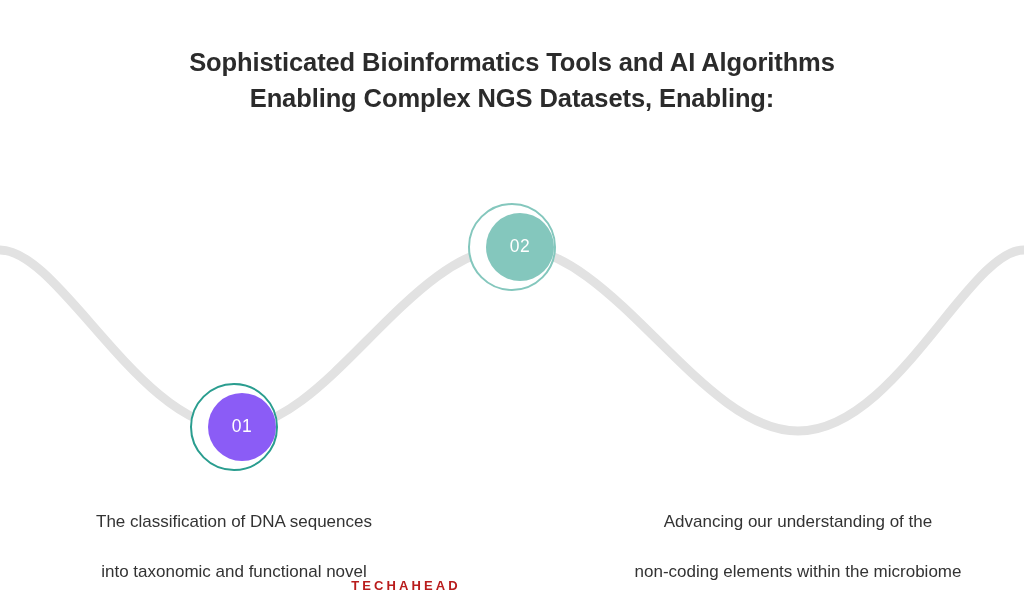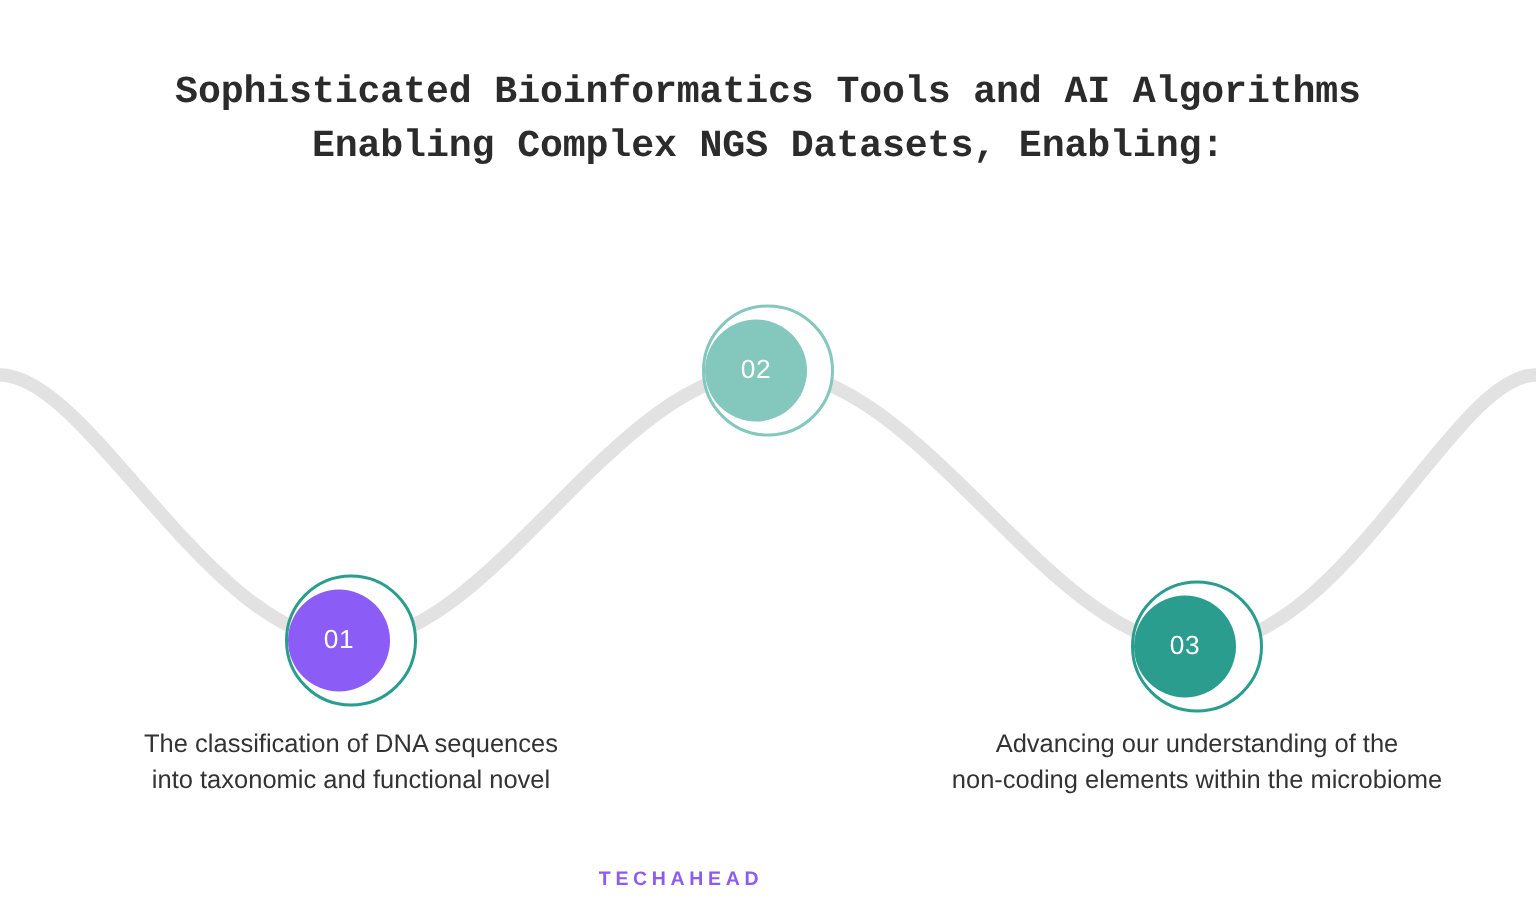--- a/index.html
+++ b/index.html
@@ -20,21 +20,20 @@
     background: #ffffff;
   }
 
   
   .title-block {
     position: absolute;
     top: 44px;
     left: 0;
     width: 1024px;
     text-align: center;
-    font-family: Liberation Mono, monospace;
   }
   .title-line {
     display: block;
     font-size: 25.5px;
     font-weight: bold;
     color: #2b2b2b;
     line-height: 36px;
     letter-spacing: -0.1px;
   }
 
@@ -51,21 +50,21 @@
   .node {
     position: absolute;
     width: 88px;
     height: 88px;
     border-radius: 50%;
     box-sizing: border-box;
     border: 2px solid #2a9d8f;
     background: #ffffff;
     display: flex;
     align-items: center;
-    justify-content: flex-start;
+    justify-content: flex-end;
   }
   .node .disc {
     width: 68px;
     height: 68px;
     border-radius: 50%;
     display: flex;
     align-items: center;
     justify-content: center;
   }
   .node .num {
@@ -80,21 +79,21 @@
   .node-3 { left: 754px; top: 387px; }
 
   
   .caption {
     position: absolute;
     text-align: center;
     font-size: 17px;
     color: #333333;
     line-height: 24px;
   }
-  .caption span { display: block; }
+  .caption span { display: block; margin-top: 26px; }
   .caption-1 { left: 34px;  top: 484px; width: 400px; }
   .caption-3 { left: 586px; top: 484px; width: 424px; }
   .caption-2 {
     position: absolute;
     left: 312px;
     top: 162px;
     width: 400px;
     text-align: center;
     font-size: 17px;
     color: #333333;
@@ -103,23 +102,22 @@
 
   
   .watermark {
     position: absolute;
     left: 0;
     top: 578px;
     width: 812px;
     text-align: center;
     font-size: 13px;
     font-weight: bold;
-    color: #8b5cf6;
+    color: #b91c1c;
     letter-spacing: 3.1px;
-    padding-left: 48px;
   }
 </style>
 </head>
 <body>
 
 <div id="infographic">
 
   <div class="title-block">
     <span class="title-line">Sophisticated Bioinformatics Tools and AI Algorithms</span>
     <span class="title-line">Enabling Complex NGS Datasets, Enabling:</span>
@@ -139,25 +137,20 @@
       <span class="num">01</span>
     </div>
   </div>
 
   <div class="node node-2">
     <div class="disc" style="background:#84c7bd">
       <span class="num">02</span>
     </div>
   </div>
 
-  <div class="node node-3">
-    <div class="disc" style="background:#2a9d8f">
-      <span class="num">03</span>
-    </div>
-  </div>
 
   <div class="caption caption-1">
     <span>The classification of DNA sequences</span>
     <span>into taxonomic and functional novel</span>
   </div>
 
   <div class="caption caption-3">
     <span>Advancing our understanding of the</span>
     <span>non-coding elements within the microbiome</span>
   </div>

